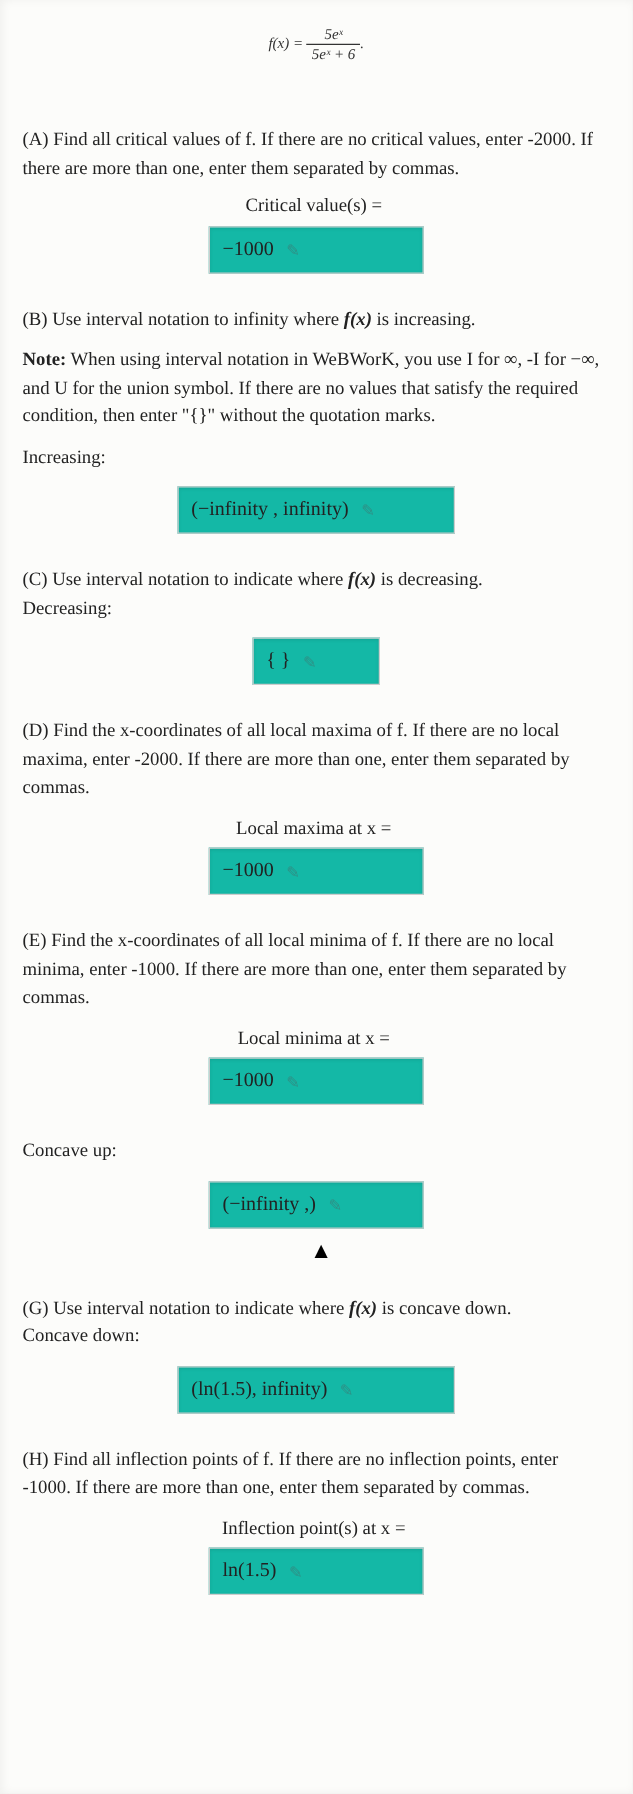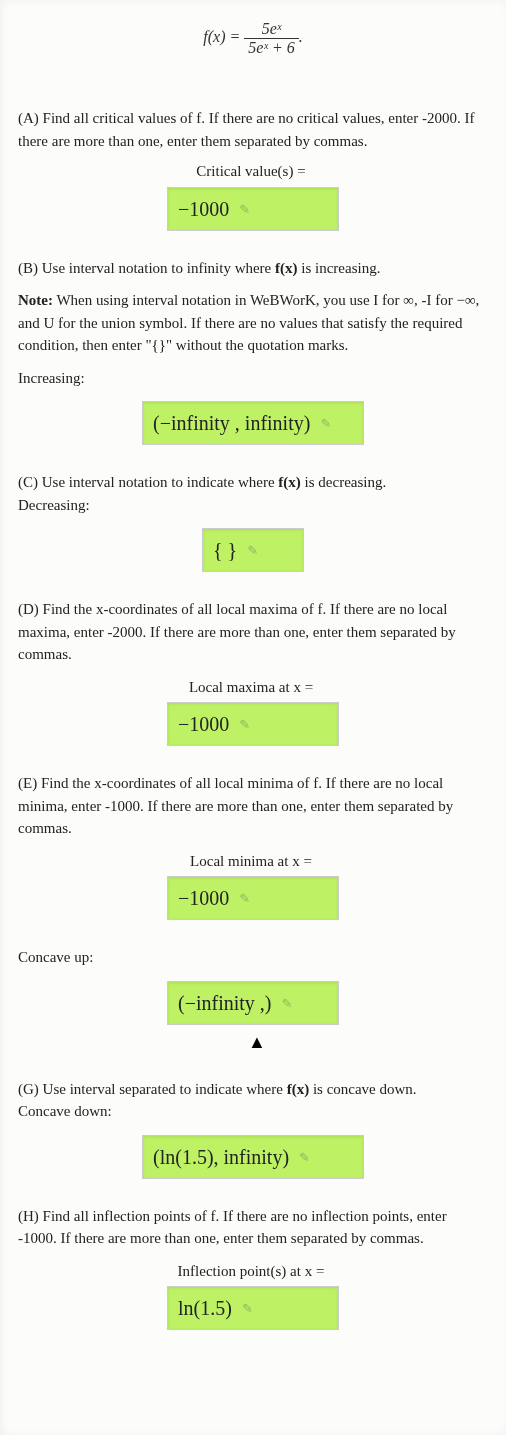--- a/index.html
+++ b/index.html
@@ -14,21 +14,21 @@
     padding: 12px 18px 30px 18px;
     box-shadow: inset 2px 0 8px rgba(0,0,0,0.05);
     min-height: 1435px;
     box-sizing: border-box;
   }
   .formula {
     text-align: center;
     margin: 8px 0 50px 0;
     font-family: 'Times New Roman', serif;
     font-style: italic;
-    font-size: 16px;
+    font-size: 12px;
   }
   .frac {
     display: inline-block;
     vertical-align: middle;
     text-align: center;
     font-style: normal;
   }
   .frac .num {
     display: block;
     border-bottom: 1px solid #333;
@@ -51,26 +51,26 @@
     display: flex;
     align-items: center;
     flex-wrap: wrap;
     flex-direction: column;
   }
   .answer-box {
     display: inline-flex;
     align-items: center;
     border: 1px solid #ccc;
     box-shadow: inset 0 1px 3px rgba(0,0,0,0.1);
-    background: #bef264;
+    background: #14b8a6;
     padding: 6px 10px;
     margin: 4px 0;
     min-width: 80px;
     font-family: 'Times New Roman', serif;
-    font-size: 20px;
+    font-size: 16px;
   }
   .answer-box.wide { min-width: 200px; }
   .answer-box.med { min-width: 150px; }
   .preview-icon {
     display: inline-block;
     width: 14px;
     height: 14px;
     margin-left: 10px;
     position: relative;
     opacity: 0.4;
@@ -84,21 +84,21 @@
     left: 0;
   }
   .warn-icon {
     display: inline-block;
     margin-left: 8px;
     color: #000;
     font-size: 18px;
     font-weight: bold;
   }
   .label-inline { margin-right: 4px; }
-  .fn { font-weight: bold; }
+  .fn { font-weight: bold; font-style: italic; }
   .math { font-style: italic; font-family: 'Times New Roman', serif; }
 </style>
 </head>
 <body>
 
 <div class="page">
 
   <div class="formula">
     <span class="math">f(x) =</span>
     <span class="frac">
@@ -175,21 +175,21 @@
       <span class="answer-box med">
         <span>(−infinity ,)</span>
         <span class="preview-icon"></span>
       </span>
       <span class="warn-icon">▲</span>
     </div>
   </div>
 
   <div class="section">
     <div>
-      <span>(G) Use interval separated to indicate where </span><span class="fn">f(x)</span><span> is concave down.</span>
+      <span>(G) Use interval notation to indicate where </span><span class="fn">f(x)</span><span> is concave down.</span>
     </div>
     <div>Concave down:</div>
     <div class="input-row">
       <span class="answer-box wide">
         <span>(ln(1.5), infinity)</span>
         <span class="preview-icon"></span>
       </span>
     </div>
   </div>
 

